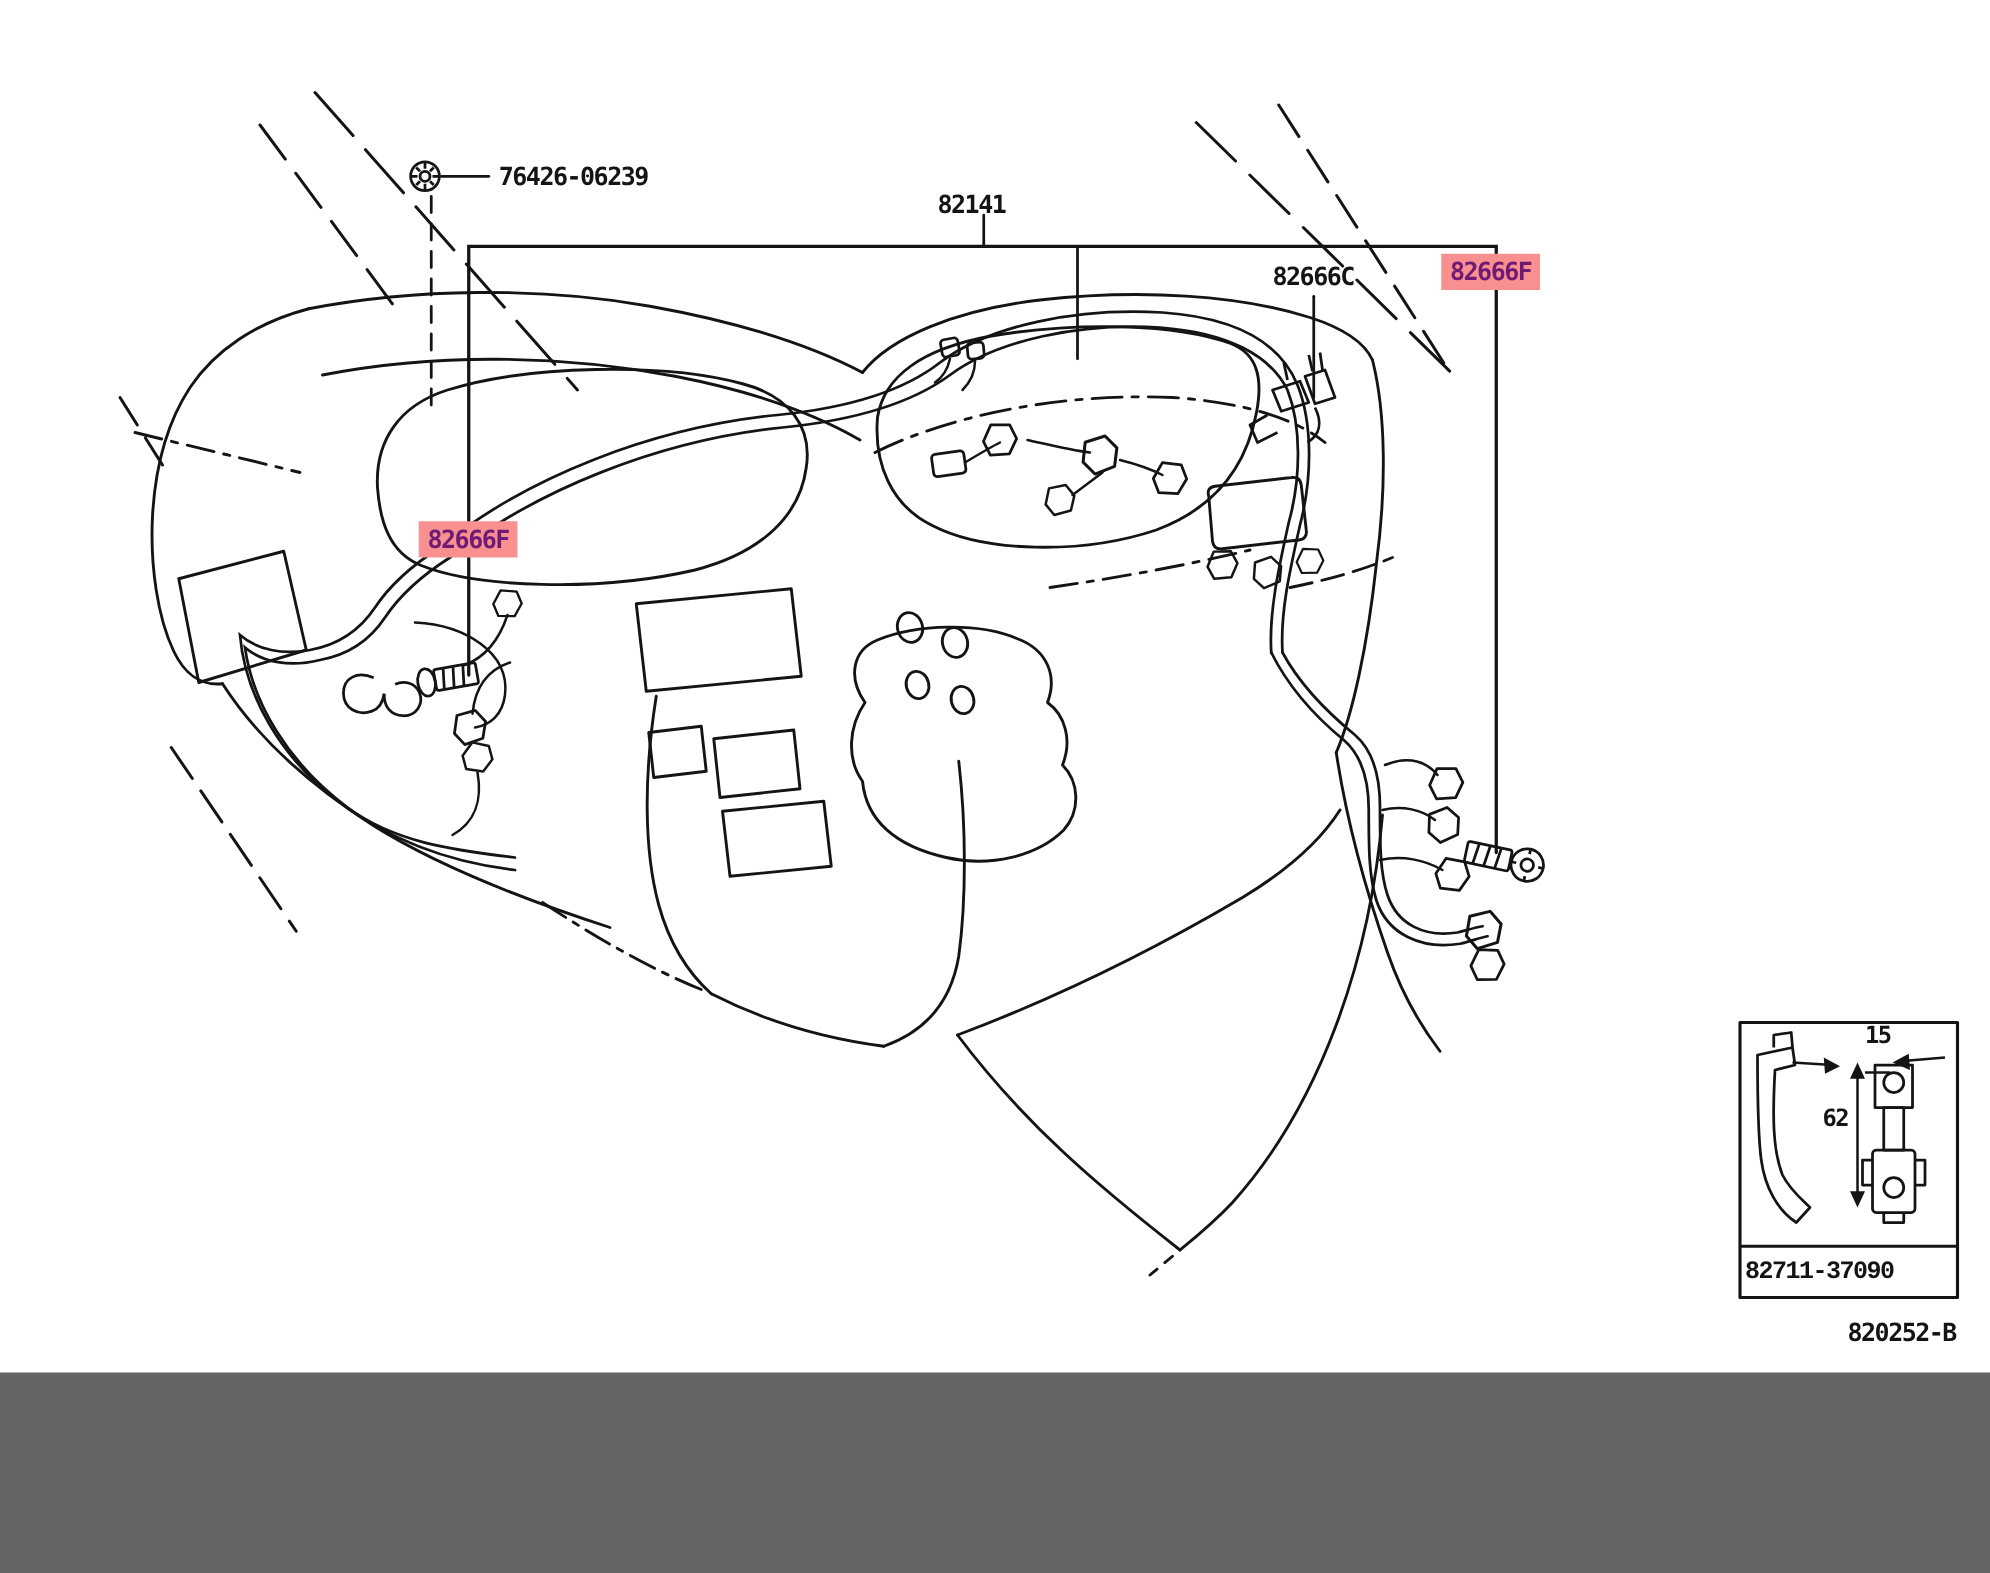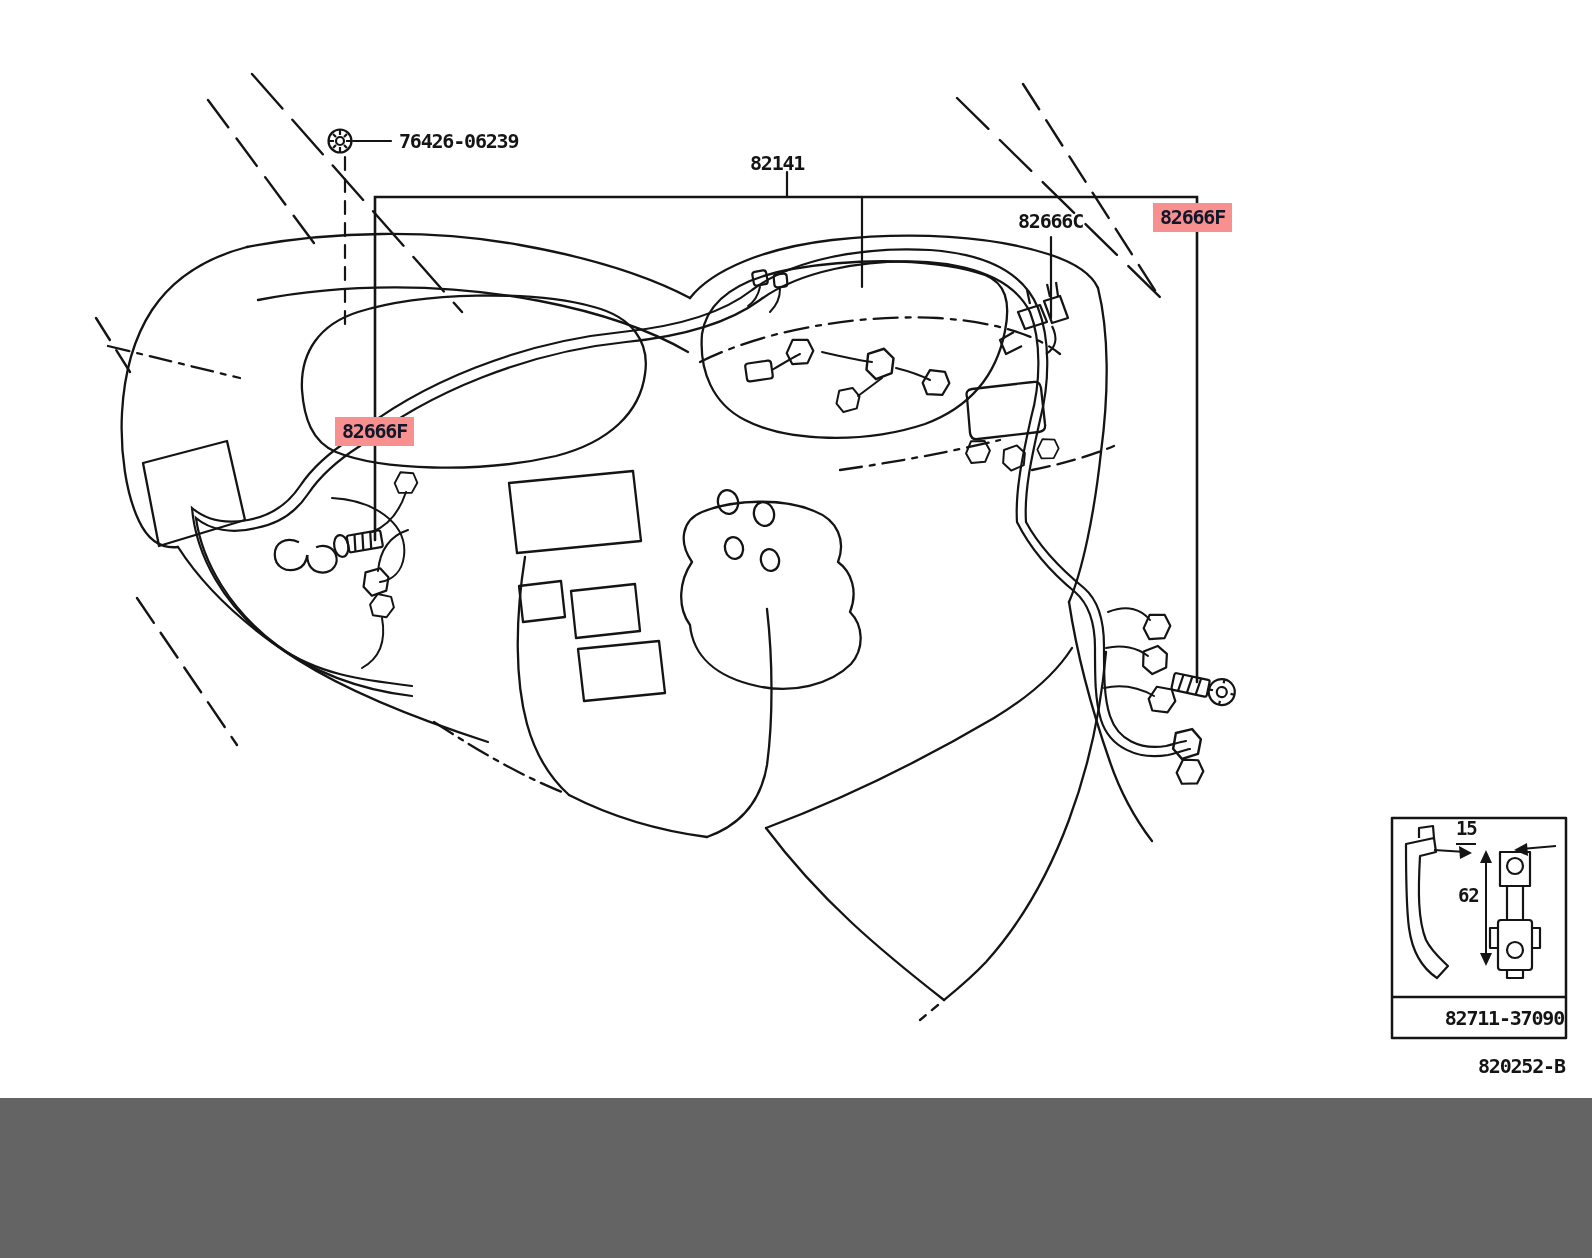--- a/index.html
+++ b/index.html
@@ -1,24 +1,24 @@
 <!DOCTYPE html>
 <html><head>
 <meta charset="utf-8">
 <style>
   html,body{margin:0;padding:0;background:#fff;}
   .stage{position:relative;width:1592px;height:1258px;background:#fff;overflow:hidden;
          font-family:"DejaVu Sans Mono", monospace;}
   svg{position:absolute;left:0;top:0;}
   .lbl{position:absolute;font-family:"DejaVu Sans Mono", monospace;font-weight:bold;
        font-size:20px;line-height:1;letter-spacing:-1.2px;color:#141414;white-space:nowrap;}
-  .hl{background:#f99090;color:#0f172a;padding:4px 7px 5px 7px;text-align:center;}
+  .hl{background:#f99090;color:#701a75;padding:4px 7px 5px 7px;text-align:center;}
   .dim{font-size:19px;}
-  .dim-underline{border-bottom:2.5px solid #141414;padding-bottom:5px;}
-  .inset-part{width:168px;text-align:right;}
+  .dim-underline{border-bottom:2.5px solid #141414;padding-bottom:19px;margin-left:36px;}
+  .inset-part{width:168px;text-align:left;font-family:Liberation Mono, monospace;}
   .footer{position:absolute;left:0;top:1098px;width:1592px;height:160px;background:#646464;}
 </style>
 </head>
 <body>
 
 <div class="stage">
 
 <svg width="1592" height="1258" viewBox="0 0 1592 1258">
 
   <g stroke="#141414" fill="none" stroke-width="2.2" stroke-linecap="round">

